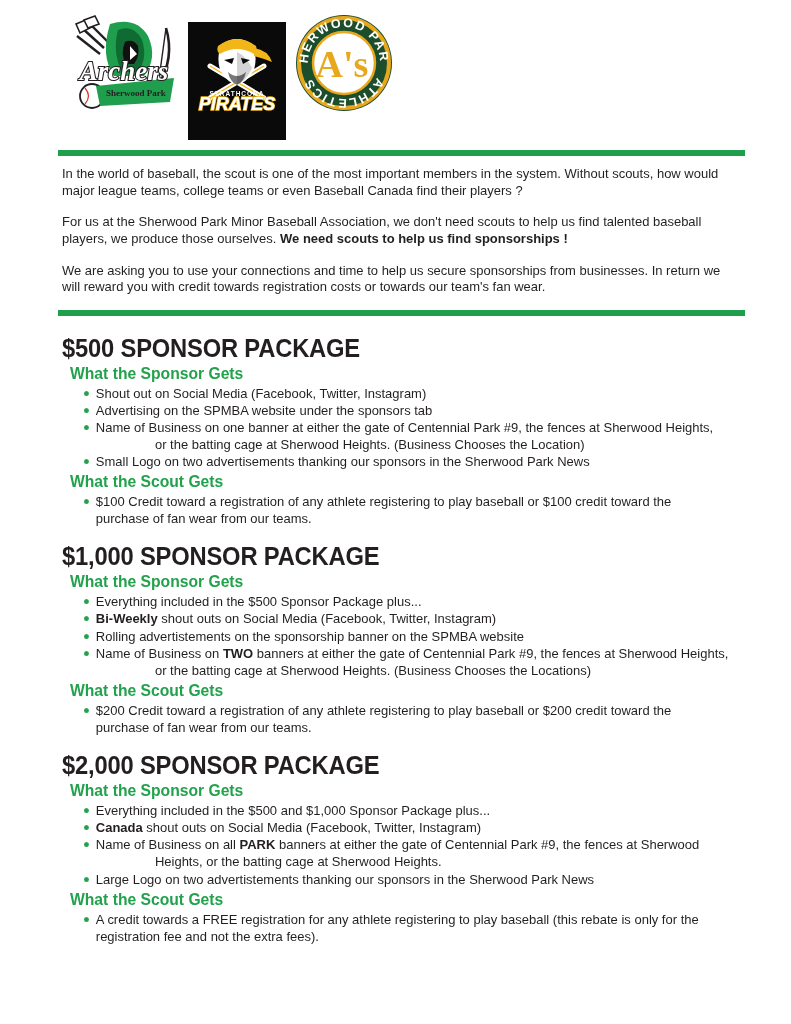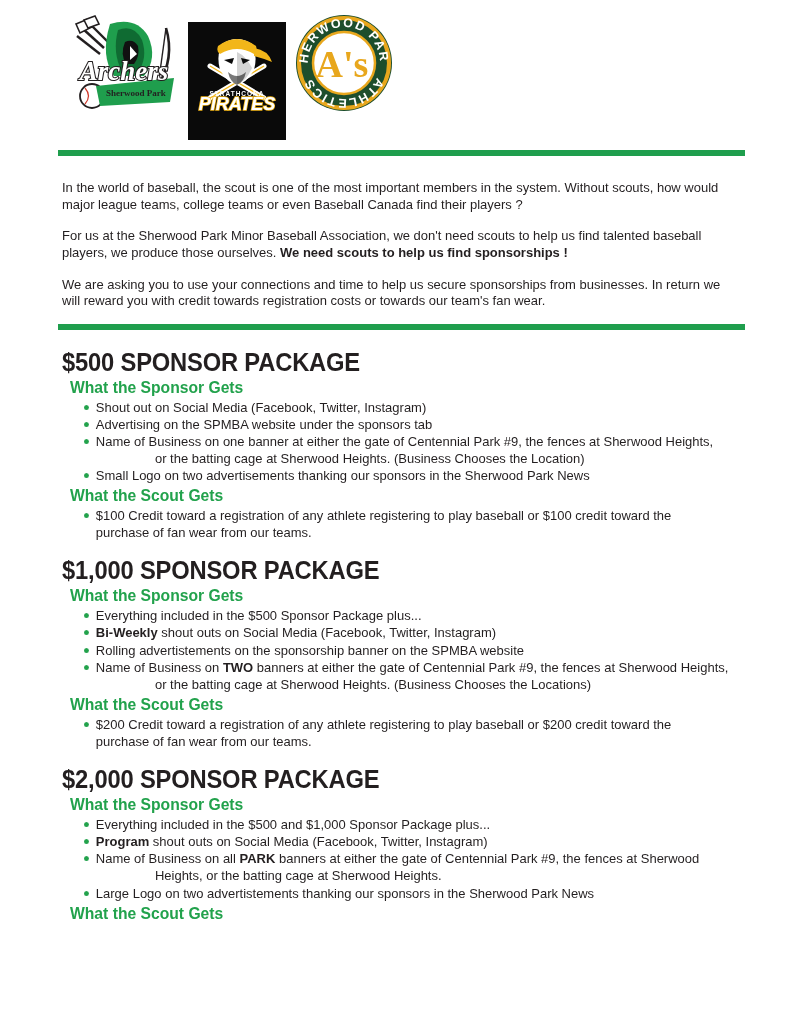--- a/index.html
+++ b/index.html
@@ -88,21 +88,21 @@
   
   .rule {
     height: 6px;
     background: #1f9e4d;
     margin: 0 46px 0 58px;
   }
   .rule.first { margin-top: 6px; }
 
   
   .intro {
-    padding: 24px 50px 0 62px;
+    padding: 10px 50px 0 62px;
   }
   .intro p {
     margin: 0 0 15px 0;
     font-size: 13.2px;
     line-height: 1.26;
     color: #231f20;
     transform: scaleX(0.985);
     transform-origin: left top;
   }
   .intro p:last-child { margin-bottom: 0; }
@@ -312,23 +312,26 @@
       <ul class="benefits">
         <li><span>$200 Credit toward a registration of any athlete registering to play baseball or $200 credit toward the</span><span class="cont narrow">purchase of fan wear from our teams.</span></li>
       </ul>
     </div>
 
     <div class="package">
       <div class="pkg-title">$2,000 SPONSOR PACKAGE</div>
       <div class="pkg-subtitle">What the Sponsor Gets</div>
       <ul class="benefits">
         <li><span>Everything included in the $500 and $1,000 Sponsor Package plus...</span></li>
-        <li><b>Program</b><span> shout outs on Social Media (Facebook, Twitter, Instagram)</span></li>
+        <li><b>Canada</b><span> shout outs on Social Media (Facebook, Twitter, Instagram)</span></li>
         <li><span>Name of Business on all </span><b>PARK</b><span> banners at either the gate of Centennial Park #9, the fences at Sherwood</span><span class="cont">Heights, or the batting cage at Sherwood Heights.</span></li>
         <li><span>Large Logo on two advertistements thanking our sponsors in the Sherwood Park News</span></li>
       </ul>
       <div class="pkg-subtitle">What the Scout Gets</div>
+      <ul class="benefits">
+        <li><span>A credit towards a FREE registration for any athlete registering to play baseball (this rebate is only for the</span><span class="cont narrow">registration fee and not the extra fees).</span></li>
+      </ul>
     </div>
 
   </div>
 
 
 </div>
 
 </body></html>

